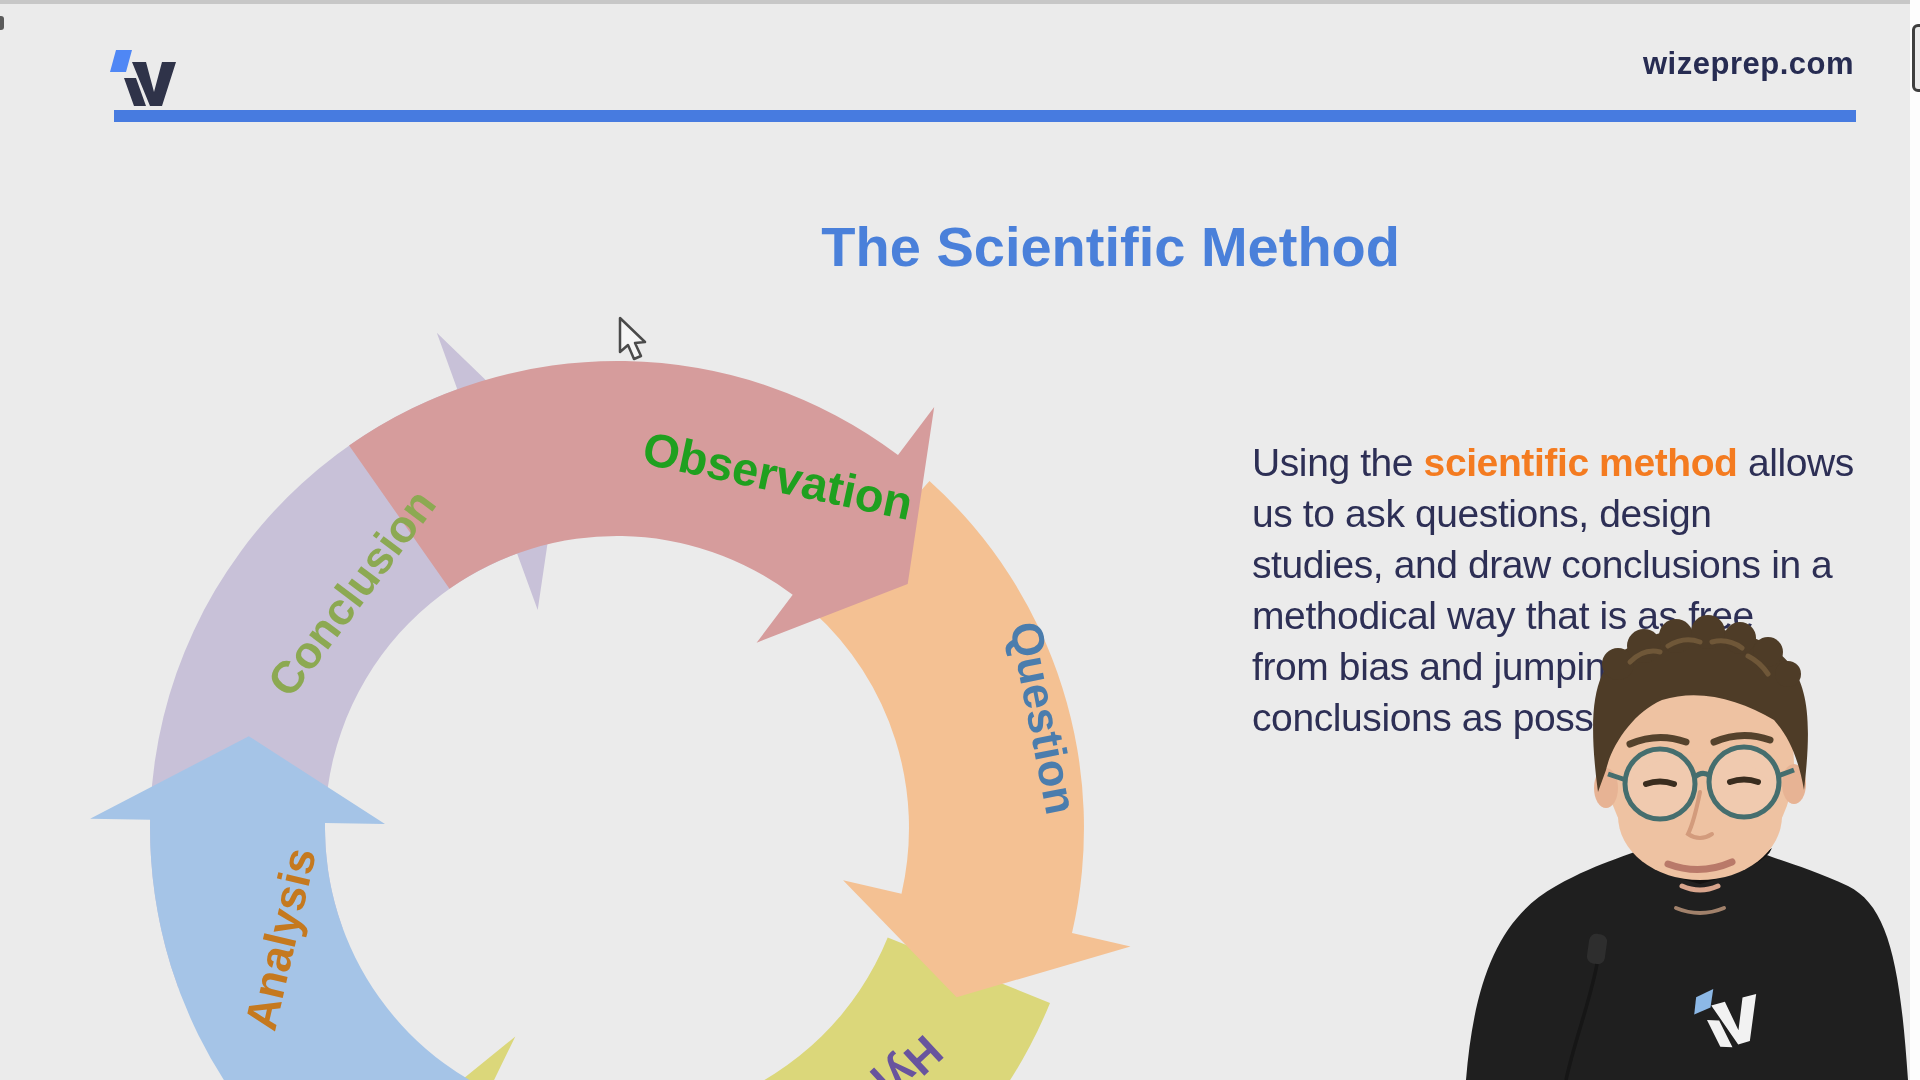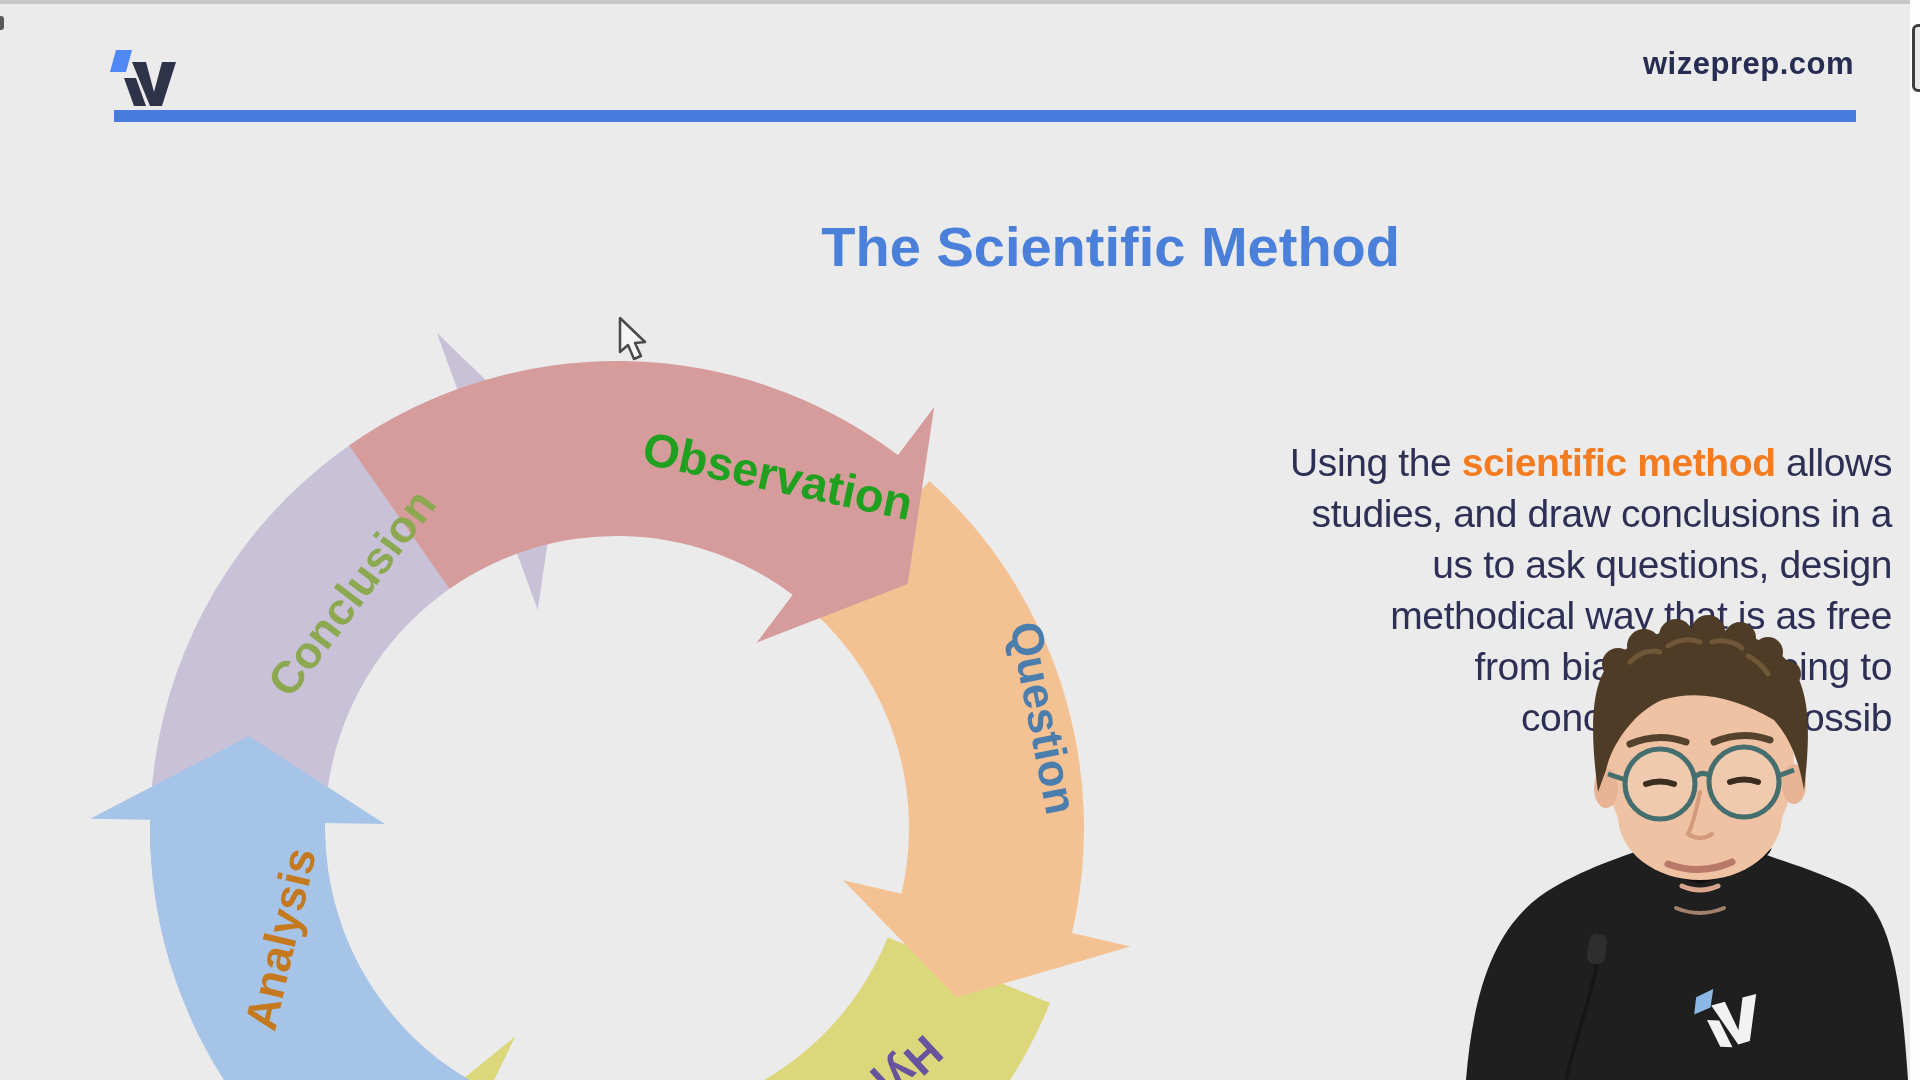--- a/index.html
+++ b/index.html
@@ -14,21 +14,21 @@
   #right-strip{left:1910px;top:0;width:10px;height:1080px;background:#fdfdfd;}
   #scroll-thumb{left:1912px;top:24px;width:14px;height:62px;border:3px solid #3f3f3f;border-radius:6px;background:#ebebeb;}
   
   #site-label{right:66px;top:46px;font-size:31px;font-weight:700;color:#272c52;letter-spacing:.5px;margin-left:20px;}
   #header-rule{left:114px;top:110px;width:1742px;height:12px;background:#477be0;}
   
   #slide-title{left:560px;top:214px;width:840px;text-align:right;font-size:56px;font-weight:700;color:#4a80da;}
   
   #intro-paragraph{left:1252px;top:437px;width:640px;font-size:39px;line-height:51px;color:#2d2f55;letter-spacing:-0.4px;}
   #intro-paragraph .hl{color:#f47b20;font-weight:700;}
-  .pline{white-space:nowrap;text-align:right;}
+  .pline{white-space:nowrap;}
   
   .cycle-label{position:absolute;width:480px;text-align:center;font-weight:700;white-space:nowrap;}
   
   #diagram-svg,#person-svg,#cursor-svg{left:0;top:0;pointer-events:none;}
 </style>
 </head>
 <body>
 
 <div class="abs" id="top-line"></div>
 <div class="abs" id="left-mark"></div>
@@ -51,22 +51,22 @@
   </svg>
 
 <div class="cycle-label" id="lbl-conclusion" style="color: rgb(140, 169, 82); font-size: 45px; left: 112px; top: 567px; transform: rotate(-53deg);">Conclusion</div>
 <div class="cycle-label" id="lbl-hypothesis" style="color: rgb(104, 84, 158); font-size: 45px; left: 935px; top: 1018px; width: auto; text-align: left; transform-origin: 0px 50%; transform: rotate(137deg);">Hypothesis</div>
 <div class="cycle-label" id="lbl-question" style="color: rgb(75, 125, 173); font-size: 45px; left: 803px; top: 692px; transform: rotate(79deg);">Question</div>
 <div class="cycle-label" id="lbl-observation" style="color: rgb(31, 160, 31); font-size: 47px; left: 538px; top: 448px; transform: rotate(12deg);">Observation</div>
 <div class="cycle-label" id="lbl-analysis" style="color: rgb(197, 121, 31); font-size: 45px; left: 41px; top: 913px; transform: rotate(-77deg);">Analysis</div>
 
 <div class="abs" id="intro-paragraph">
   <div class="pline"><span>Using the </span><span class="hl">scientific method</span><span> allows</span></div>
+  <div class="pline">us to ask questions, design</div>
   <div class="pline">studies, and draw conclusions in a</div>
-  <div class="pline">us to ask questions, design</div>
   <div class="pline">methodical way that is as free</div>
   <div class="pline">from bias and jumping to</div>
   <div class="pline">conclusions as possib</div>
 </div>
 
 <svg class="abs" id="person-svg" width="1920" height="1080" viewBox="0 0 1920 1080">
 
   <path d="M1648,756 L1752,756 L1752,858 Q1700,888 1648,858 Z" fill="#e2ad8d"></path>
   <ellipse cx="1700" cy="806" rx="52" ry="20" fill="#cf9678" opacity="0.55"></ellipse>
 

